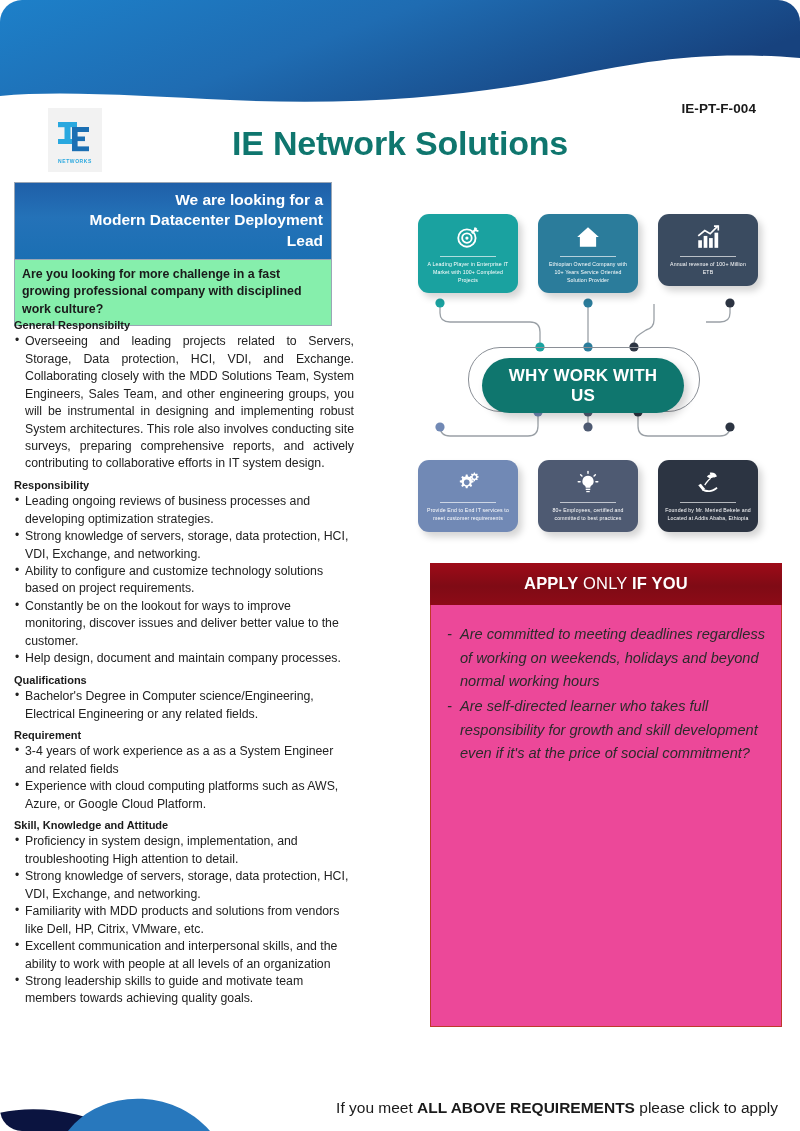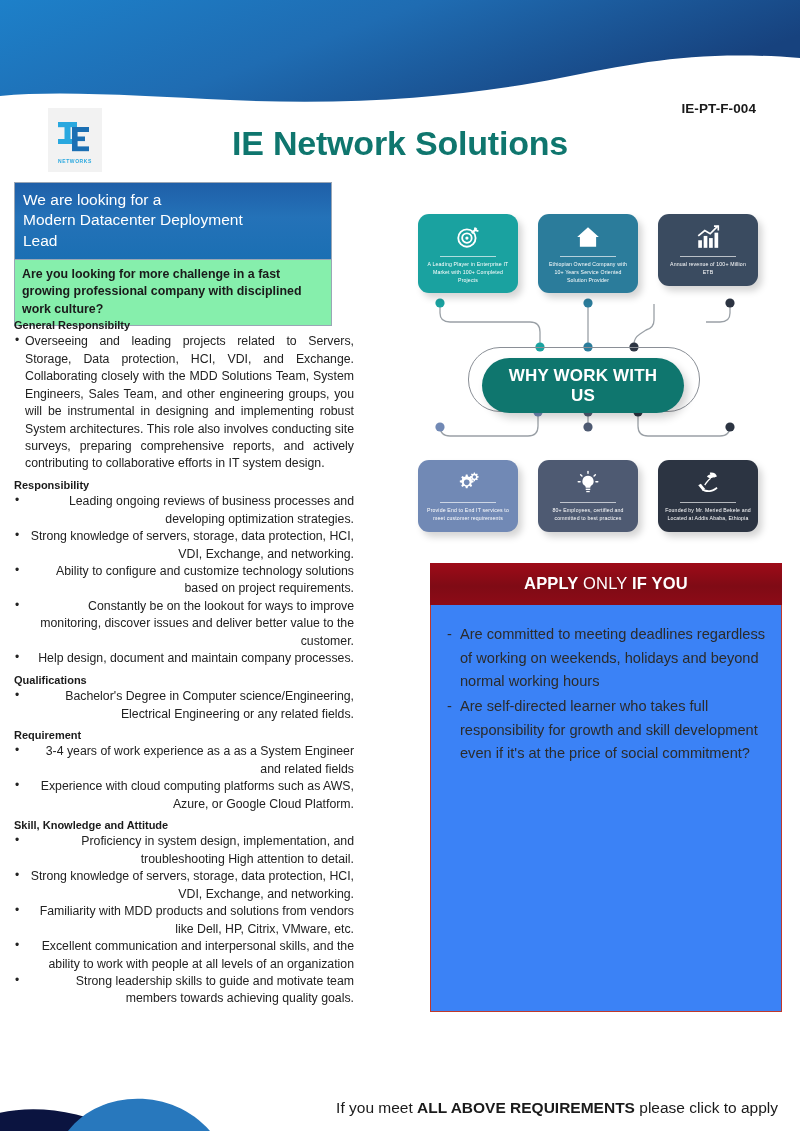--- a/index.html
+++ b/index.html
@@ -4,21 +4,21 @@
 <style>
   html,body{margin:0;padding:0;}
   body{
     width:800px;height:1131px;
     background:#ffffff;
     font-family:"Liberation Sans",sans-serif;
     overflow:hidden;
     position:relative;
     color:#231f20;
   }
-  .page{position:relative;width:800px;height:1131px;overflow:hidden;}
+  .page{position:relative;width:800px;height:1131px;overflow:hidden;border-radius:22px;}
 
   
   .header-wave{position:absolute;top:0;left:0;width:800px;height:130px;}
 
   
   .doc-code{
     position:absolute;top:101px;right:44px;
     font-size:13.5px;font-weight:bold;letter-spacing:.1px;color:#1a1a1a;
   }
 
@@ -38,41 +38,41 @@
   .main-title{
     position:absolute;left:0;top:124px;width:800px;text-align:center;
     font-size:34px;font-weight:bold;color:#0f766e;letter-spacing:-.2px;
   }
 
   
   .job-card{position:absolute;left:14px;top:182px;width:318px;}
   .job-card-head{
     background:linear-gradient(180deg,#1f5fa8 0%,#2472b8 45%,#1b6fb3 100%);
     border:1px solid #9aa6b5;
-    color:#fff;text-align:left;font-weight:normal;font-size:15.5px;
+    color:#fff;text-align:right;font-weight:bold;font-size:15.5px;
     line-height:1.32;padding:7px 8px 8px;
   }
   .job-card-body{
     border:1px solid #9aa6b5;border-top:none;background:#86efac;
     font-size:12.4px;font-weight:bold;line-height:1.38;
     padding:6px 7px 7px;color:#1a1a1a;
   }
 
   
   .left-col{position:absolute;left:14px;top:318px;width:340px;}
   .sec-head{
     font-size:11px;font-weight:bold;color:#1a1a1a;
     margin:0 0 1px 0;line-height:1.3;
   }
   .sec-head.gap{margin-top:5px;}
   ul.bullets{list-style:none;margin:0 0 0 0;padding:0;}
   ul.bullets li{
     font-size:12.3px;line-height:1.42;color:#222;
     padding-left:11px;position:relative;margin-bottom:0;
-    text-align:right;
+    text-align:left;
   }
   ul.bullets li::before{
     content:"\2022";position:absolute;left:1px;top:-1px;font-size:12px;color:#222;
   }
   ul.bullets li.justify{text-align:justify;}
 
   
   .diagram{position:absolute;left:410px;top:208px;width:378px;height:345px;}
   .card{
     position:absolute;width:100px;border-radius:11px;
@@ -105,22 +105,22 @@
   
   .apply-box{position:absolute;left:430px;top:563px;width:352px;}
   .apply-head{
     background:linear-gradient(180deg,#9e0b18 0%,#7f0b15 55%,#8d0b17 100%);
     color:#fff;text-align:center;padding:11px 4px 12px;
     font-size:16.5px;letter-spacing:.2px;
   }
   .apply-head b{font-weight:bold;}
   .apply-head .light{font-weight:normal;}
   .apply-body{
-    border:1px solid #c0392b;border-top:none;background:#3b82f6;
-    min-height:378px;padding:18px 16px 10px;
+    border:1px solid #c0392b;border-top:none;background:#ec4899;
+    min-height:378px;padding:18px 16px 25px;font-style:italic;
   }
   .apply-body ul{list-style:none;margin:0;padding:0;}
   .apply-body li{
     font-size:14.6px;line-height:1.62;color:#2b2b2b;
     padding-left:13px;position:relative;margin-bottom:1px;
   }
   .apply-body li::before{
     content:"-";position:absolute;left:0;top:0;color:#2b2b2b;
   }
 

